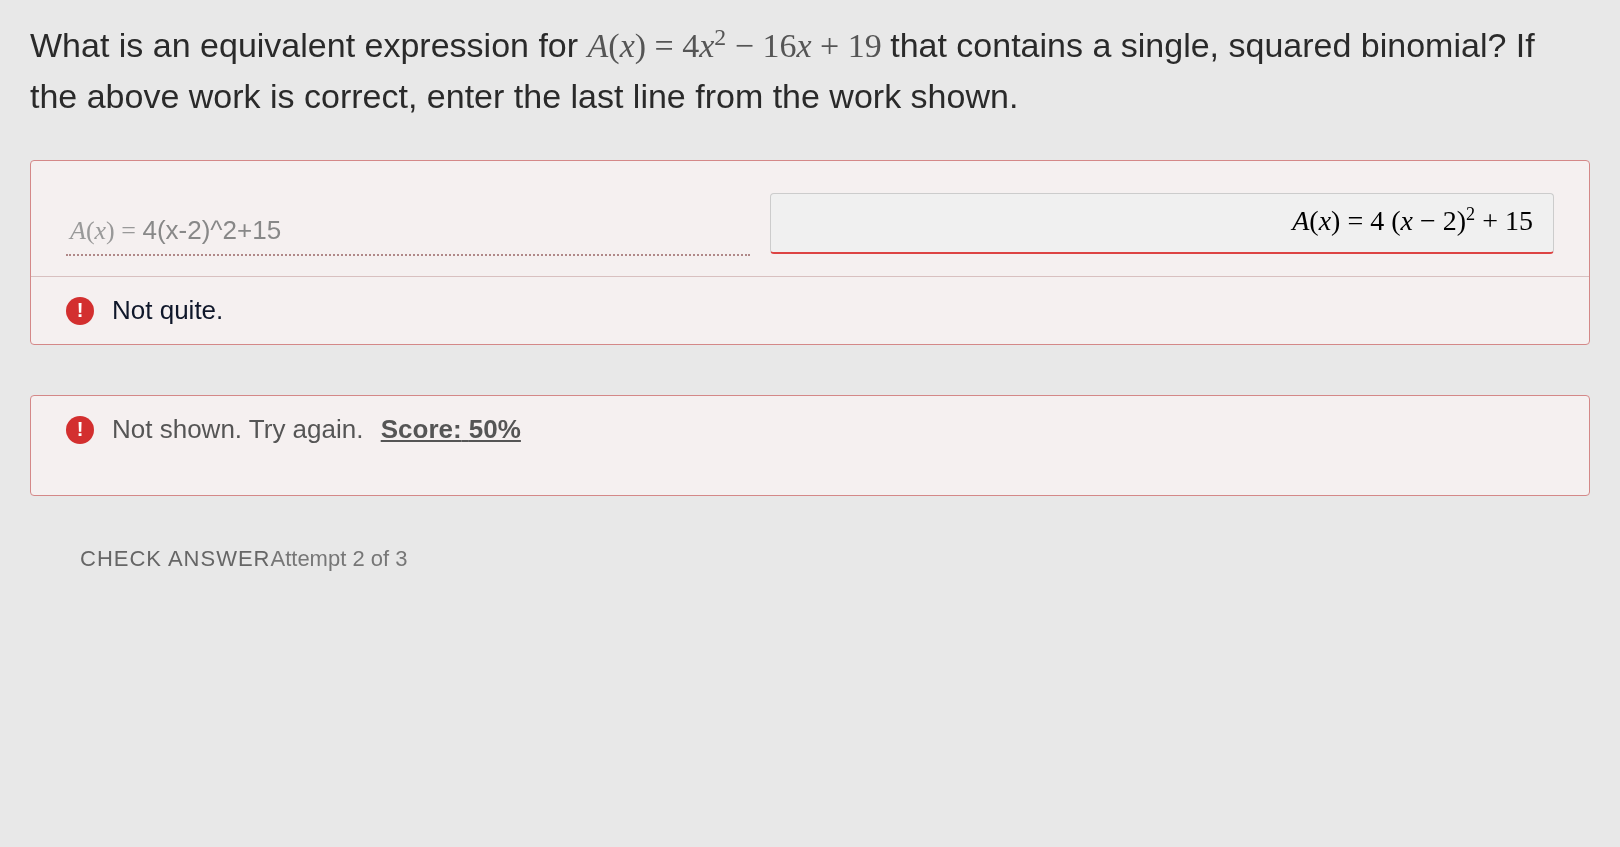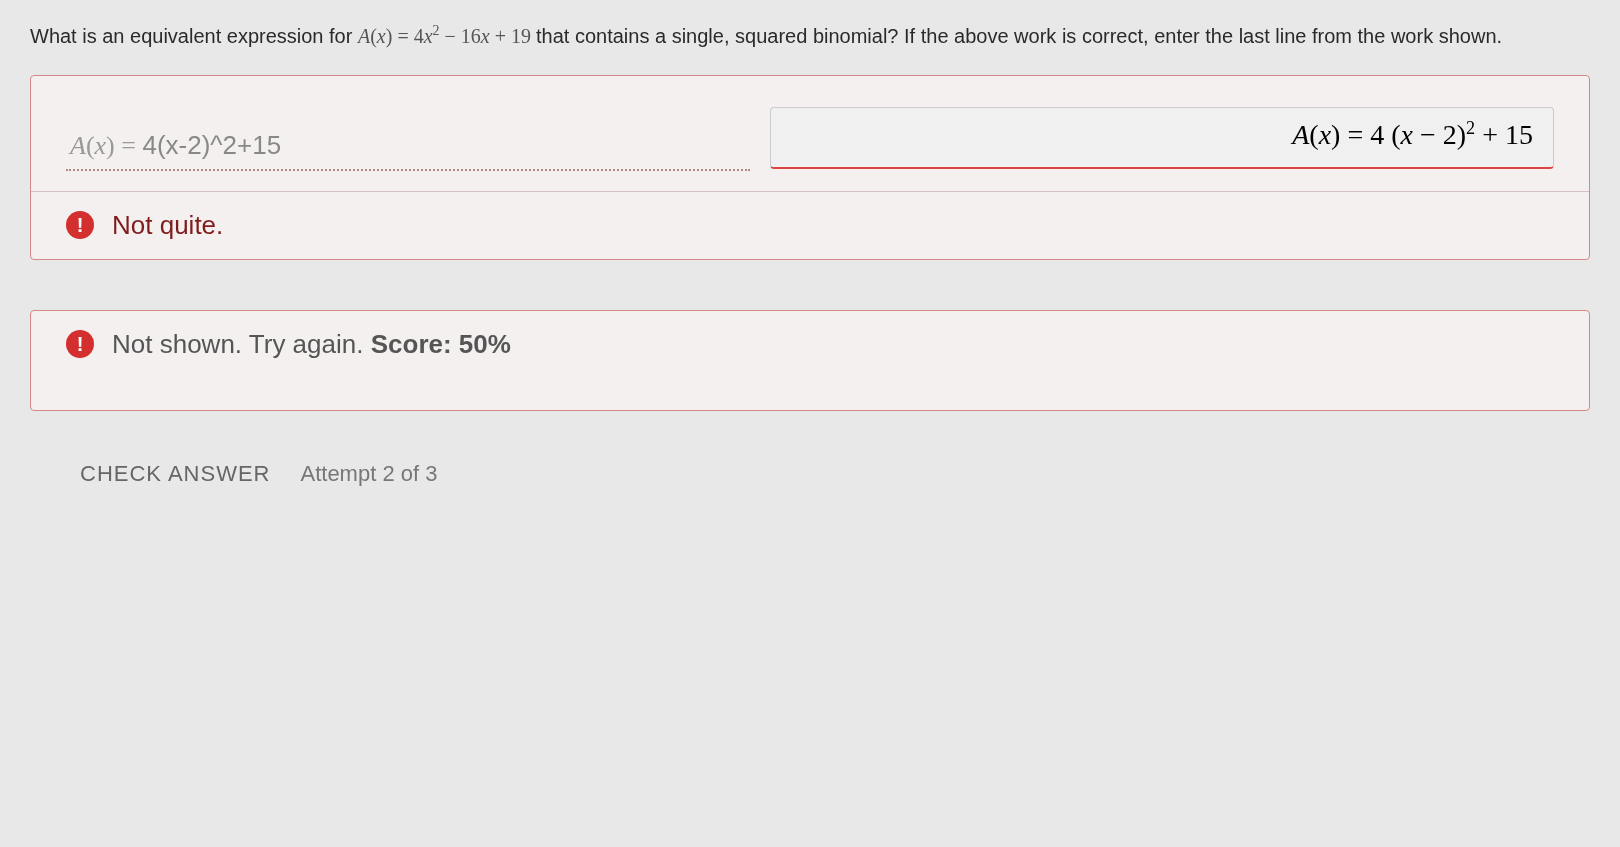--- a/index.html
+++ b/index.html
@@ -10,24 +10,24 @@
     
     body {
       font-family: Arial, Helvetica, sans-serif;
       background: #e8e8e8;
       padding: 20px 30px;
       width: 1620px;
       height: 847px;
     }
     
     .question-text {
-      font-size: 20px;
+      font-size: 34px;
       color: #2a2a2a;
       line-height: 1.5;
-      margin-bottom: 24px;
+      margin-bottom: 38px;
       font-weight: 500;
     }
     
     .math-var {
       font-family: 'Times New Roman', serif;
       font-style: italic;
     }
     
     .math-expr {
       font-family: 'Times New Roman', serif;
@@ -100,48 +100,48 @@
       display: flex;
       align-items: center;
       justify-content: center;
       font-weight: bold;
       font-size: 20px;
       flex-shrink: 0;
     }
     
     .feedback-text {
       font-size: 26px;
-      color: #7f1d1d;
+      color: #0f172a;
     }
     
     .score-container {
       border: 1px solid #d48888;
       background: #f5f0f0;
       border-radius: 4px;
       padding: 18px 35px 50px 35px;
       display: flex;
       align-items: center;
       gap: 18px;
       margin-bottom: 50px;
     }
     
     .score-text {
       font-size: 26px;
       color: #555;
     }
     
     .score-label {
       font-weight: 600;
-      margin-left: 0;
+      margin-left: 10px;
+      text-decoration: underline;
     }
     
     .bottom-row {
       display: flex;
       align-items: center;
-      gap: 30px;
       padding-left: 50px;
     }
     
     .check-btn {
       font-size: 22px;
       color: #666;
       letter-spacing: 1px;
       background: transparent;
       border: none;
       cursor: pointer;

